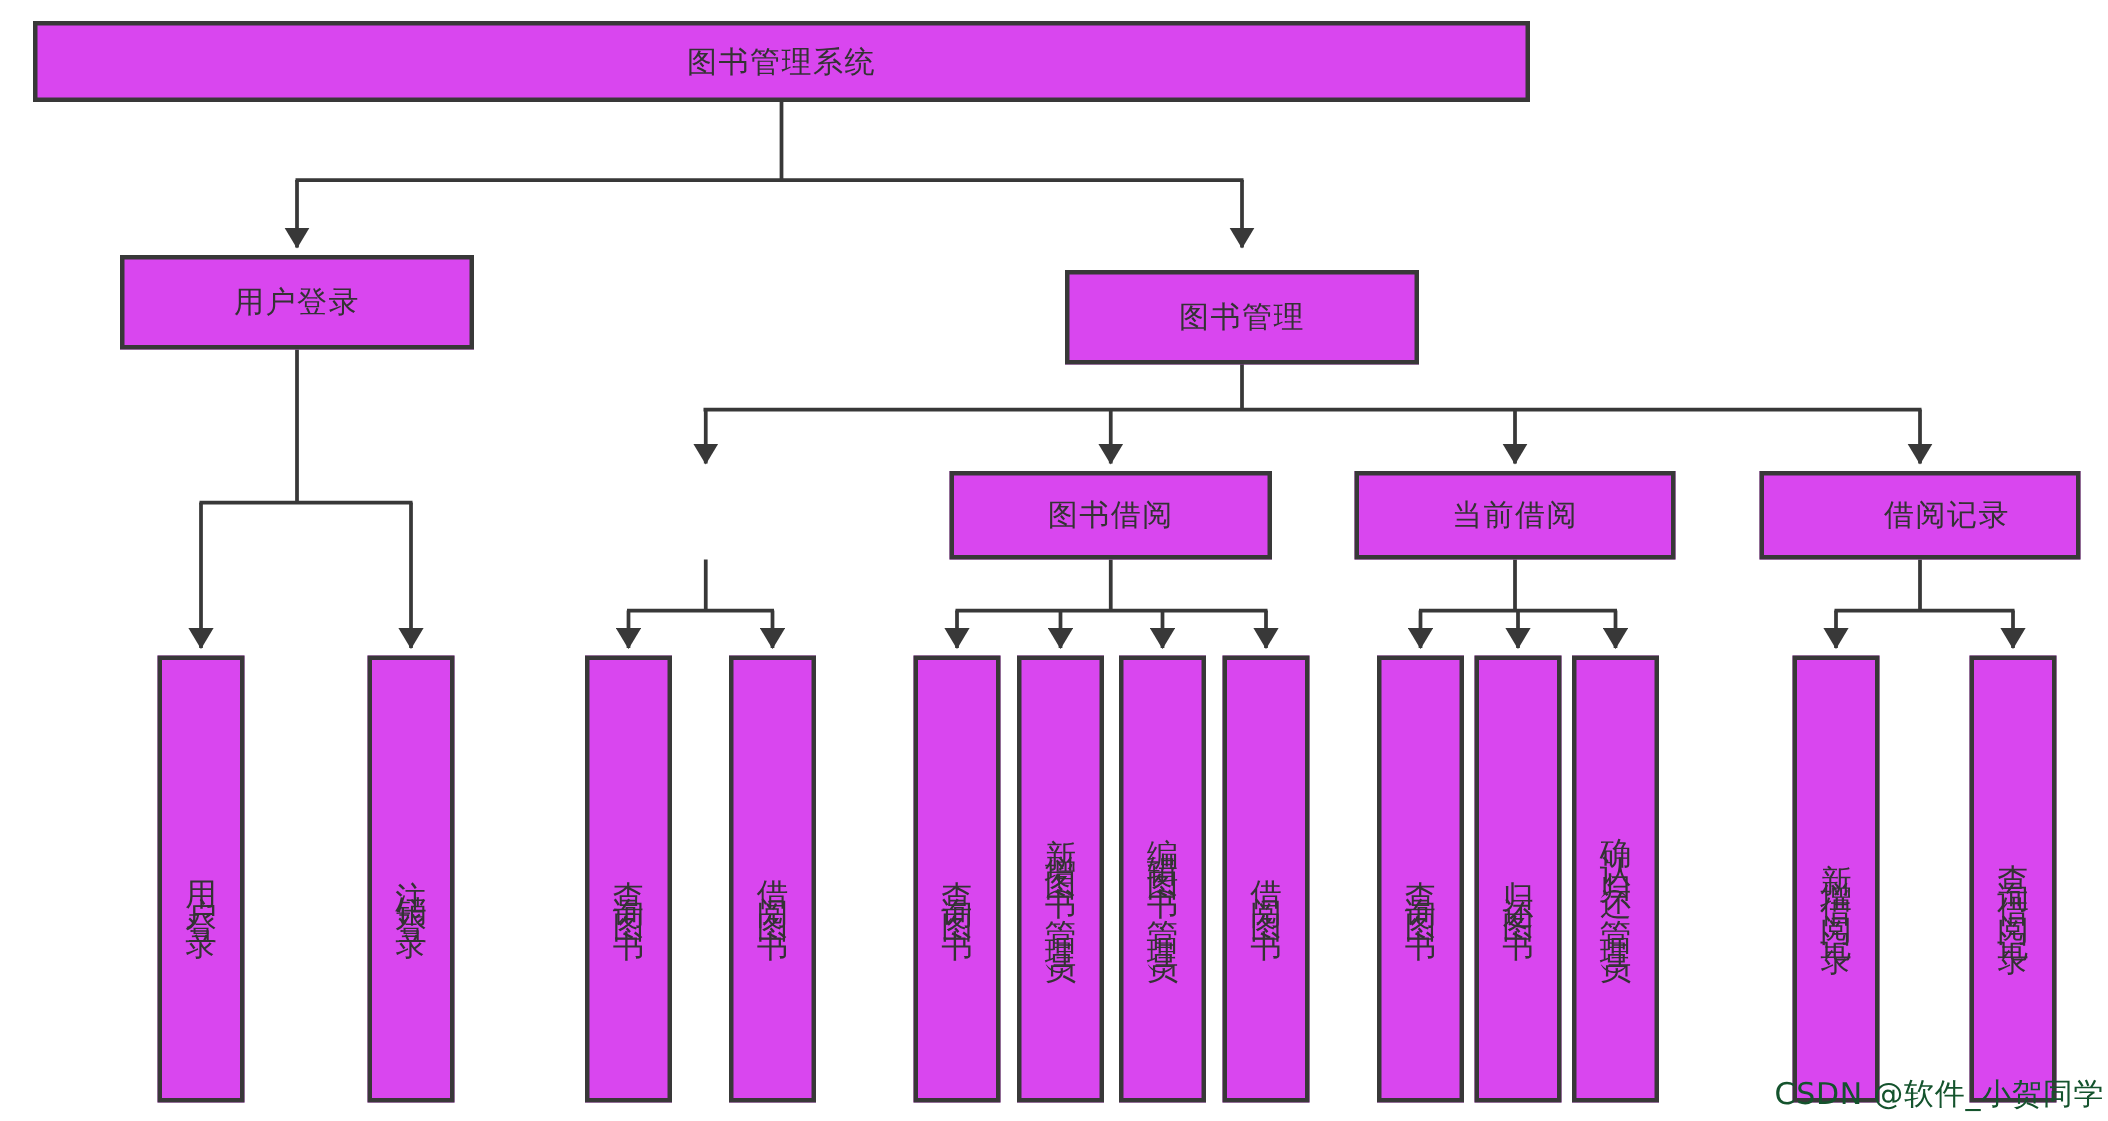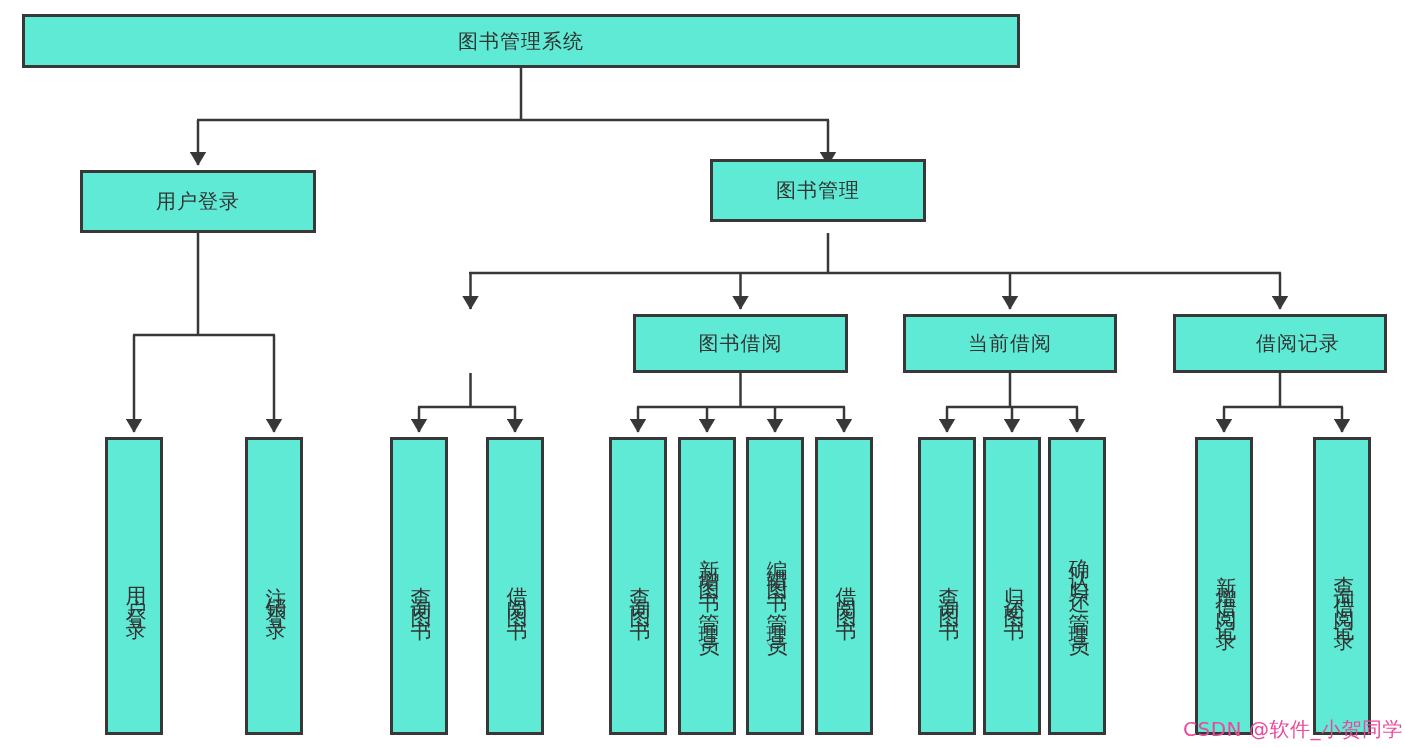--- a/index.html
+++ b/index.html
@@ -8,40 +8,39 @@
     width:1405px;height:747px;
     background:#ffffff;
     font-family:"DejaVu Sans","Liberation Sans",sans-serif;
     overflow:hidden;
   }
   svg.connectors{position:absolute;left:0;top:0;z-index:1;}
   .node{
     position:absolute;
     box-sizing:border-box;
     border:3px solid #383838;
-    background:#5eead4;
+    background:#d946ef;
     color:#333333;
     display:flex;
     align-items:center;
     justify-content:center;
     z-index:2;
-    font-family:Liberation Mono, monospace;
   }
   .node.h{font-size:20px;letter-spacing:1px;}
   .node.v{
     writing-mode:vertical-rl;
     text-orientation:mixed;
     font-size:21px;
     letter-spacing:11px;
     padding-top:11px; 
   }
   
   #n-root           {left:22px;  top:14px;  width:998px; height:54px;}
   #n-user-login     {left:80px;  top:170px; width:236px; height:63px;}
-  #n-book-mgmt      {left:710px; top:159px; width:216px; height:63px;}
+  #n-book-mgmt      {left:710px; top:180px; width:236px; height:63px;}
   #n-new-book-rec   {left:363px; top:314px; width:215px; height:59px;}
   #n-book-borrow    {left:633px; top:314px; width:215px; height:59px;}
   #n-current-borrow {left:903px; top:314px; width:214px; height:59px;}
   #n-borrow-record  {left:1173px;top:314px; width:214px; height:59px;padding-left:36px;}
   .leaf{top:437px;width:58px;height:298px;}
   #l-user-login       {left:105px;}
   #l-logout           {left:245px;}
   #l-query-1          {left:390px;}
   #l-borrow-1         {left:486px;}
   #l-query-2          {left:609px;}
@@ -51,21 +50,21 @@
   #l-query-3          {left:918px;}
   #l-return-book      {left:983px;}
   #l-confirm-return   {left:1048px;}
   #l-add-record       {left:1195px;}
   #l-query-record     {left:1313px;}
   .watermark{
     position:absolute;
     left:1183px;top:716px;
     z-index:3;
     font-size:20px;
-    color:#ec4899;
+    color:#14532d;
     white-space:nowrap;
     letter-spacing:0.5px;
   }
 </style>
 </head>
 <body>
 
 <div class="canvas">
 
   <svg class="connectors" width="1405" height="747" viewBox="0 0 1405 747">

